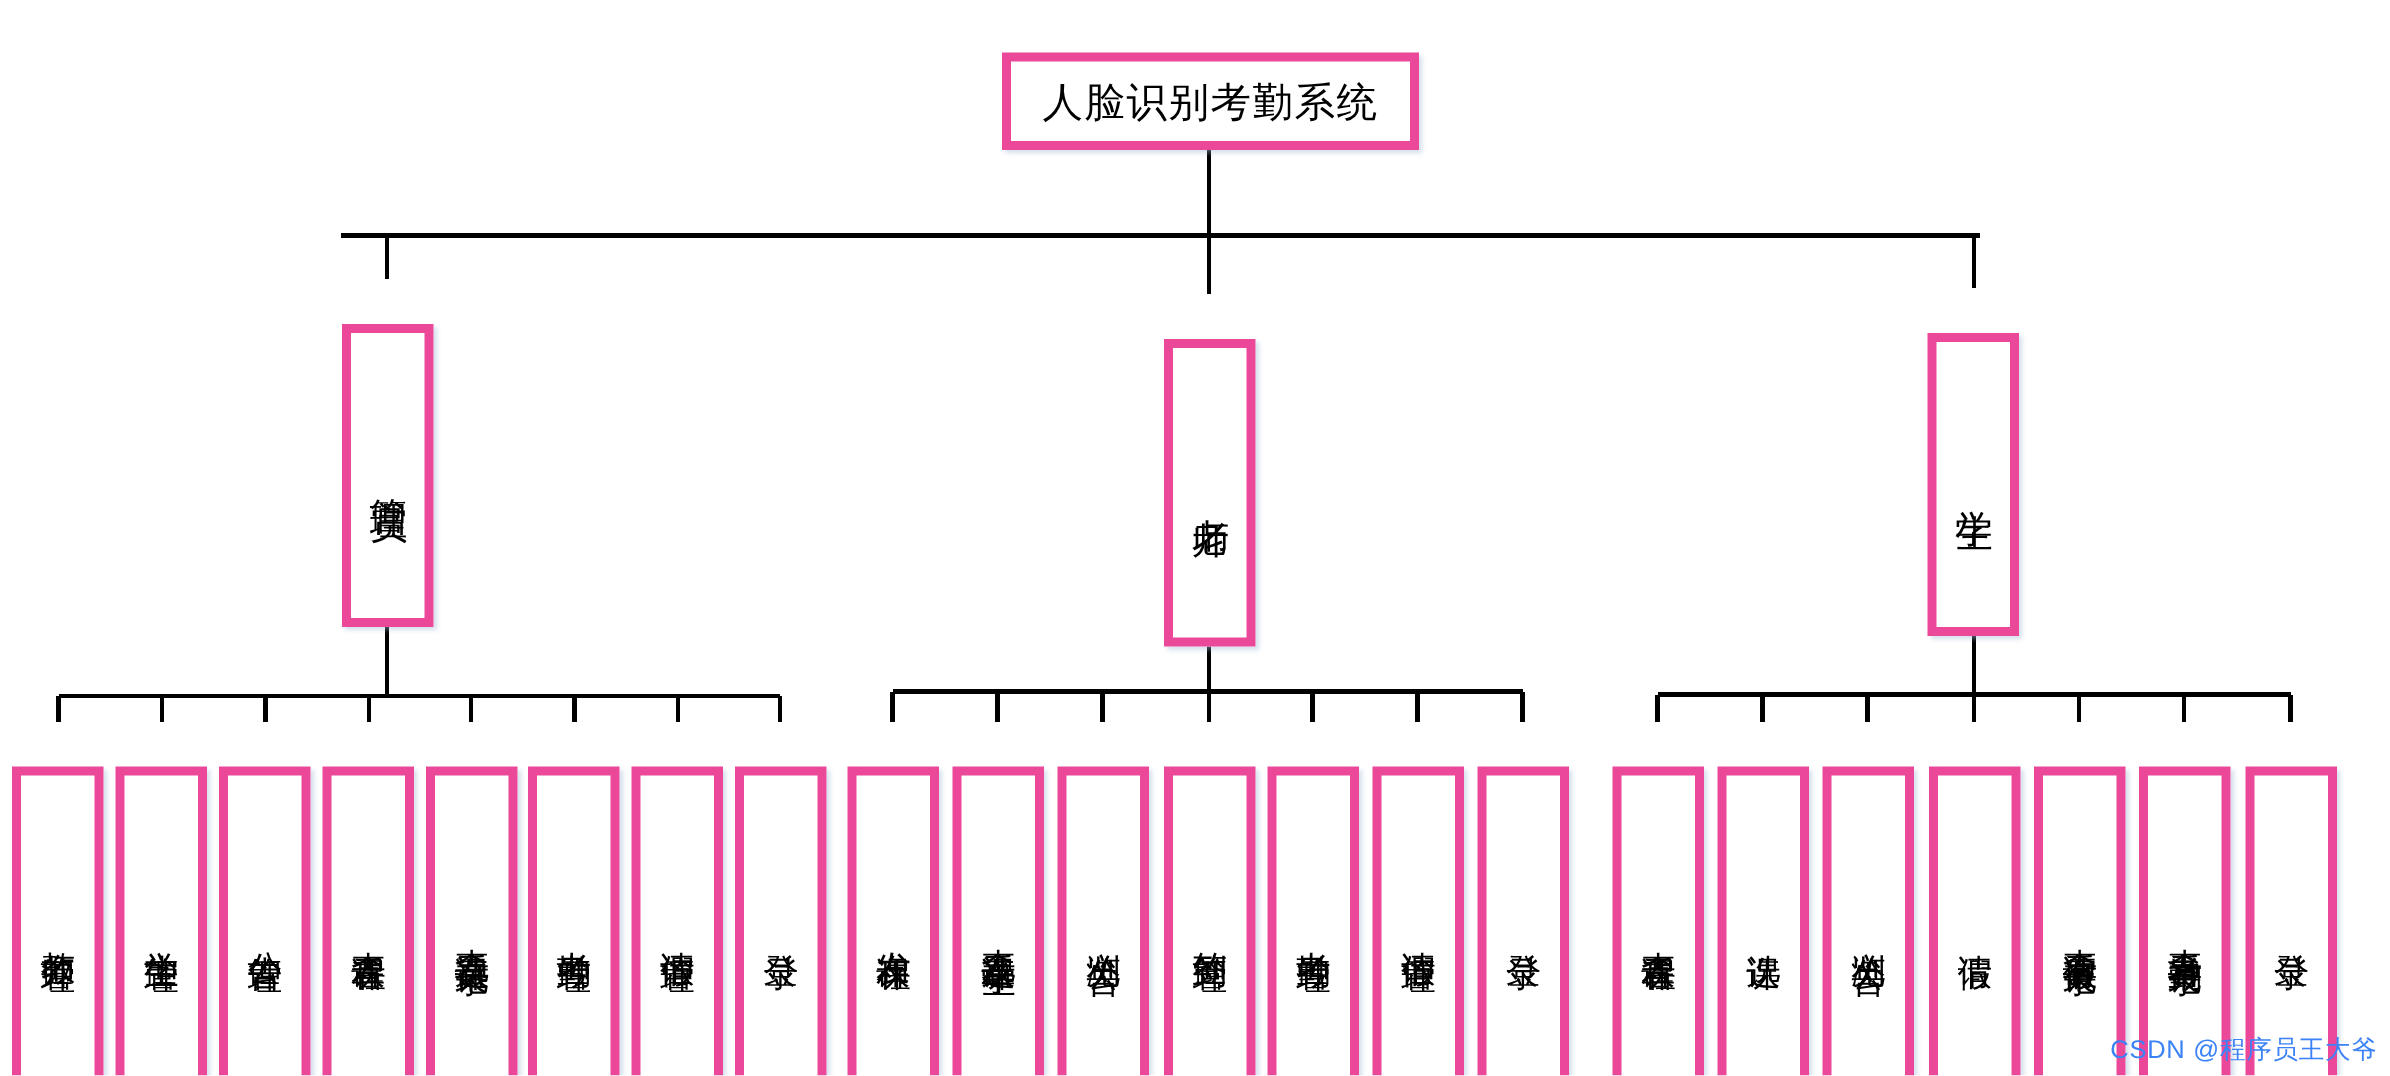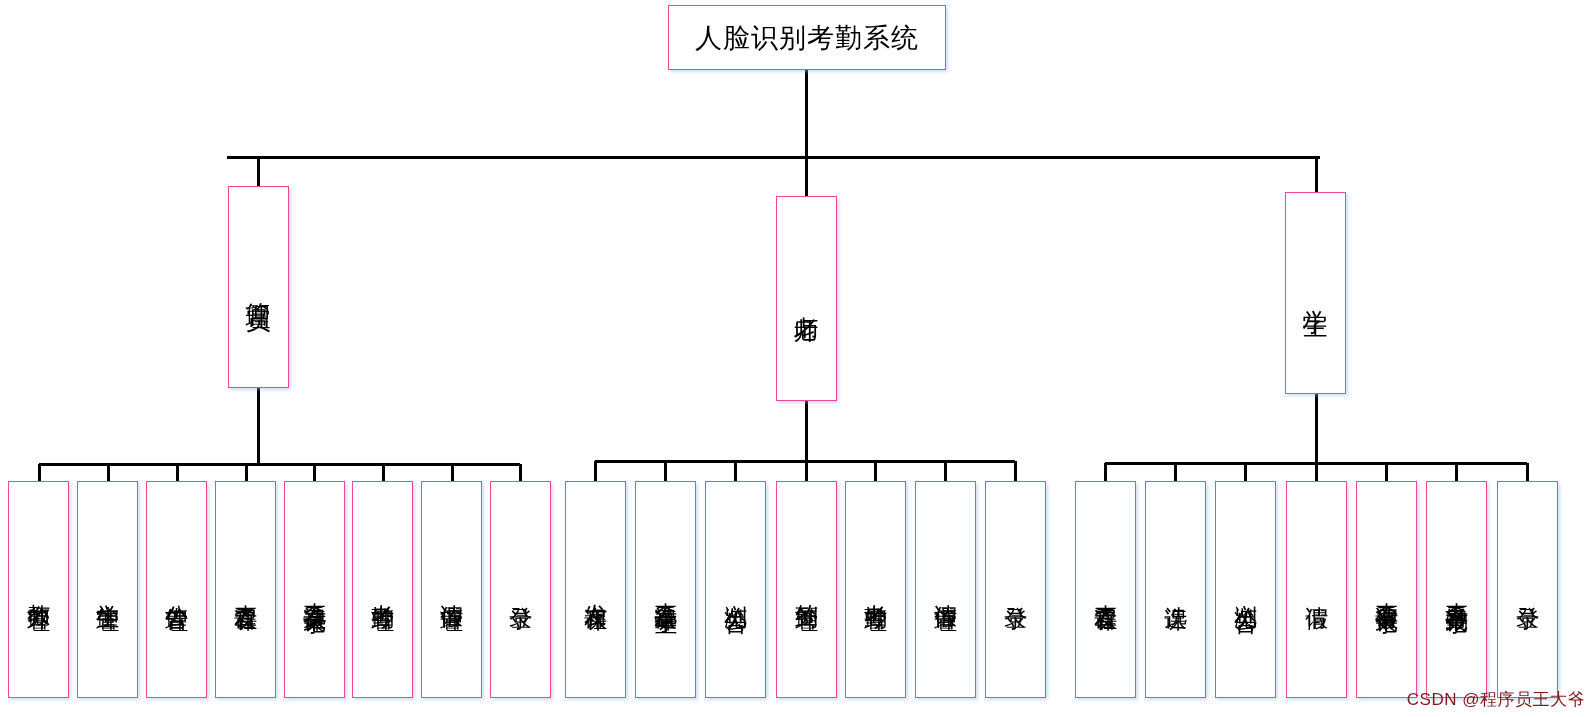--- a/index.html
+++ b/index.html
@@ -22,26 +22,27 @@
     left: 0;
     top: 0;
     width: 1593px;
     height: 717px;
     pointer-events: none;
   }
   .node {
     position: absolute;
     box-sizing: border-box;
     background: #ffffff;
-    border: 1px solid #ec4899;
+    border: 6px solid #ec4899;
     box-shadow: 2px 2px 3px rgba(160,185,215,0.45);
     display: flex;
     align-items: center;
     justify-content: center;
     color: #000000;
+    margin-top: 30px;
   }
   .node-root {
     left: 668px;
     top: 5px;
     width: 278px;
     height: 65px;
     font-size: 27px;
     letter-spacing: 1px;
   }
   .node-l2 {
@@ -65,21 +66,21 @@
     text-orientation: upright;
     letter-spacing: 2px;
     line-height: 1.1;
     padding: 4px 0;
   }
   .watermark {
     position: absolute;
     right: 8px;
     bottom: 6px;
     font-size: 17px;
-    color: #7f1d1d;
+    color: #3b82f6;
     letter-spacing: 0.5px;
     white-space: nowrap;
   }
 </style>
 </head>
 <body>
 
 <div id="canvas">
 
   <svg class="wires" viewBox="0 0 1593 717" xmlns="http://www.w3.org/2000/svg">

